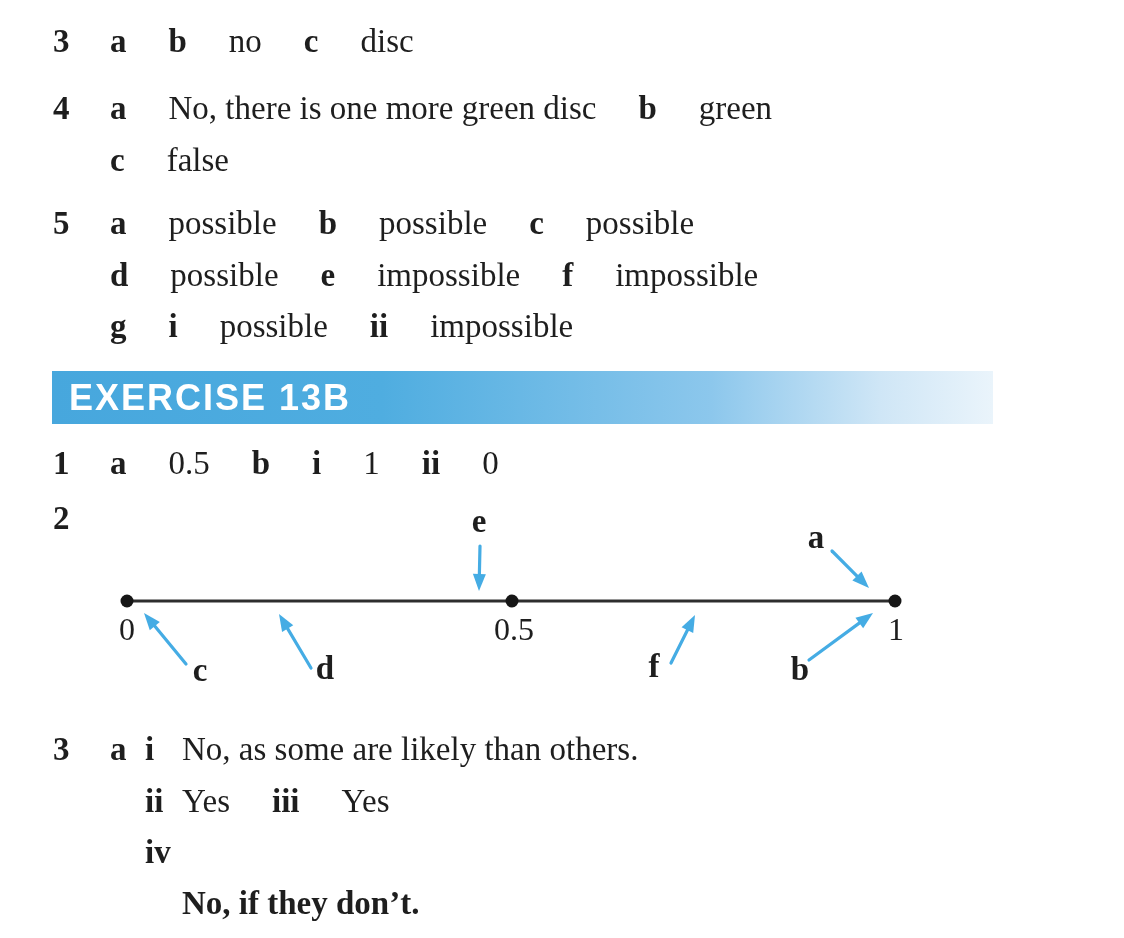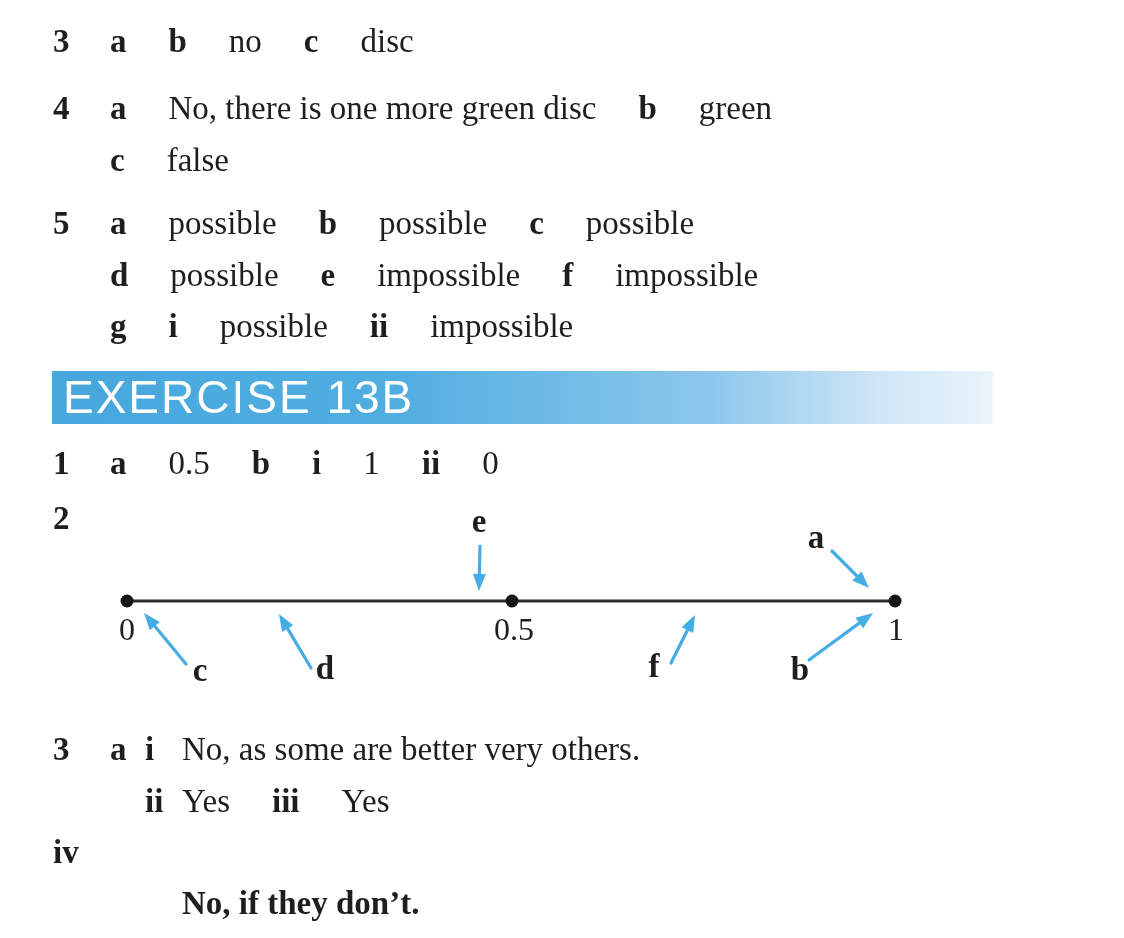--- a/index.html
+++ b/index.html
@@ -12,22 +12,22 @@
   .cnum{display:inline-block;width:57px;font-weight:700;}
   .cletter{display:inline-block;width:35px;font-weight:700;}
   .croman{display:inline-block;width:37px;font-weight:700;}
   .tok.b{font-weight:700;}
   .tok + .tok{margin-left:42px;}
   .hdr{
     position:absolute;left:52px;top:371px;width:941px;height:53px;
     background:linear-gradient(90deg,#47a7dd 0%,#4fade0 35%,#8cc7ec 70%,#cfe6f6 88%,#eaf4fb 100%);
   }
   .hdr-label{
-    display:block;font-family:"Liberation Sans",sans-serif;font-weight:400;
-    color:#ffffff;font-size:46px;letter-spacing:2px;line-height:53px;padding-left:11px;
+    display:block;font-family:"Liberation Sans",sans-serif;font-weight:700;
+    color:#ffffff;font-size:36px;letter-spacing:2px;line-height:53px;padding-left:17px;
   }
   .overlay{position:absolute;left:0;top:0;pointer-events:none;}
   .nl-label{position:absolute;transform:translateX(-50%);font-weight:700;font-size:33px;line-height:1;}
   .nl-tick{position:absolute;transform:translateX(-50%);font-size:32px;line-height:1;}
 </style>
 </head>
 <body>
 
 <div class="page">
 
@@ -92,31 +92,31 @@
         <span class="tok b">ii</span>
         <span class="tok">0</span>
       </div>
       <div class="line" style="left: 53px; top: 499px;">
         <span class="cnum">2</span>
       </div>
       <div class="line" style="left: 53px; top: 730px;">
         <span class="cnum">3</span>
         <span class="cletter">a</span>
         <span class="croman">i</span>
-        <span class="tok">No, as some are better very others.</span>
+        <span class="tok">No, as some are likely than others.</span>
       </div>
       <div class="line" style="left: 53px; top: 782px;">
         <span class="cnum"></span>
         <span class="cletter"></span>
         <span class="croman">ii</span>
         <span class="tok">Yes</span>
         <span class="tok b">iii</span>
         <span class="tok">Yes</span>
       </div>
-      <div class="line" style="left: 53px; top: 833px; flex-direction: column;">
+      <div class="line" style="left: 53px; top: 833px;">
         <span class="cnum"></span>
         <span class="cletter"></span>
         <span class="croman">iv</span>
       </div>
       <div class="line" style="left: 53px; top: 884px; font-weight: bold;">
         <span class="cnum"></span>
         <span class="cletter"></span>
         <span class="croman"></span>
         <span class="tok">No, if they don’t.</span>
       </div>

